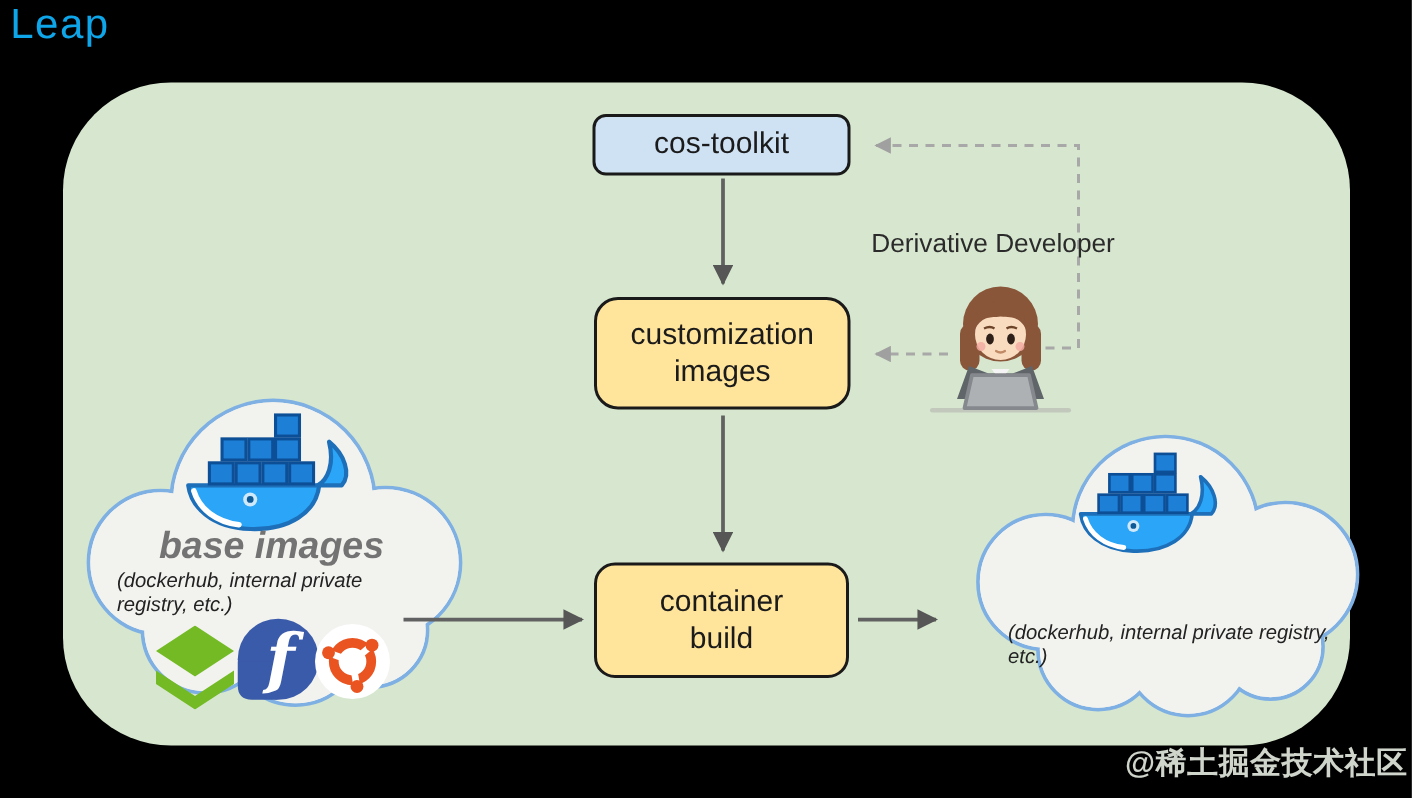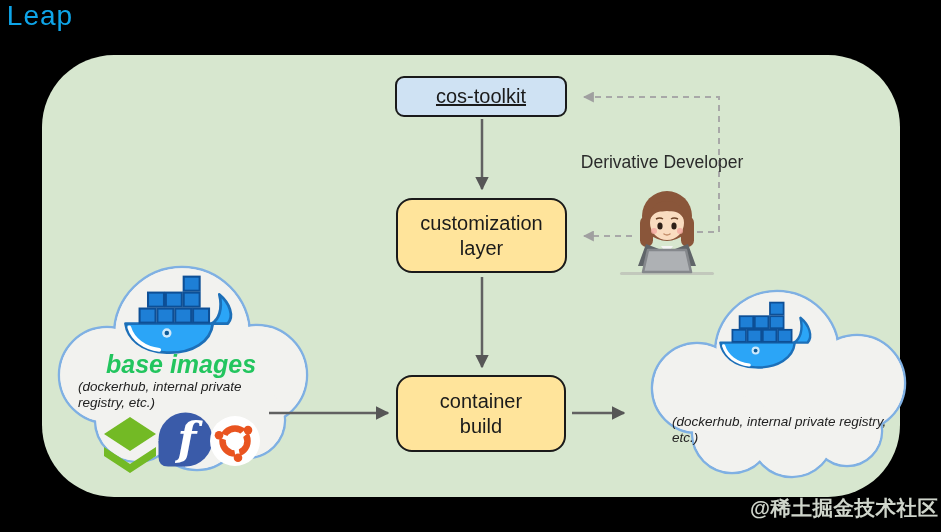--- a/index.html
+++ b/index.html
@@ -7,30 +7,30 @@
          font-family:"Liberation Sans",sans-serif;}
   .panel{position:absolute;left:42px;top:55px;width:858px;height:442px;
          background:#d7e7cf;border-radius:72px;}
   .layer{position:absolute;left:0;top:0;width:941px;height:532px;pointer-events:none;}
   .node{position:absolute;display:flex;align-items:center;justify-content:center;
         border:2px solid #1a1a1a;color:#1b1b1b;font-size:20px;line-height:1.25;
         text-align:center;box-sizing:border-box;}
   .node-blue{background:#cfe2f3;border-radius:9px;}
   .node-yellow{background:#ffe49b;border-radius:16px;}
   .node .lbl{display:inline-block;max-width:128px;}
-  #cos{left:395px;top:76px;width:172px;height:41px;text-decoration:underline;}
+  #cos{left:395px;top:76px;width:172px;height:41px;}
   #custom{left:396px;top:198px;width:171px;height:75px;}
-  #build{left:396px;top:375px;width:170px;height:77px;}
+  #build{left:396px;top:375px;width:170px;height:77px;border-radius:14px;}
   .dev-label{position:absolute;left:563px;top:152px;width:198px;text-align:center;
              font-size:17.5px;color:#2b2b2b;}
   .cloud-svg{position:absolute;}
   #cloud-left{left:52px;top:260px;}
   #cloud-right{left:642px;top:283px;}
   .cloud-title{position:absolute;text-align:center;font-style:italic;font-weight:600;
-               font-size:25px;color:#22c55e;}
+               font-size:25px;color:#737373;}
   .cloud-sub{position:absolute;font-style:italic;font-size:13.5px;
              line-height:1.18;color:#222;}
   #base-title{left:75px;top:350px;width:212px;}
   #base-sub{left:78px;top:379px;width:206px;}
   #reg-title{left:655px;top:385px;width:255px;}
   #reg-sub{left:672px;top:414px;width:225px;}
   .dev-svg{position:absolute;left:616px;top:186px;}
   .logo{position:absolute;}
   #leap-icon{left:100px;top:417px;}
   #leap-text{left:96px;top:458px;width:80px;text-align:center;font-size:28px;
@@ -127,21 +127,21 @@
     <g stroke="#a8a8a8" stroke-width="2" fill="none" stroke-dasharray="6 5">
       <polyline points="697,232 719,232 719,97 584,97" marker-end="url(#mDash)"></polyline>
       <line x1="632" y1="236" x2="584" y2="236" marker-end="url(#mDash)"></line>
     </g>
   </svg>
 
   <div id="cos" class="node node-blue">
     <span class="lbl" style="max-width:160px;">cos-toolkit</span>
   </div>
   <div id="custom" class="node node-yellow">
-    <span class="lbl">customization layer</span>
+    <span class="lbl">customization images</span>
   </div>
   <div id="build" class="node node-yellow">
     <span class="lbl">container build</span>
   </div>
 
   <div class="dev-label">Derivative Developer</div>
   <svg class="dev-svg" width="102" height="94" viewBox="0 0 102 94">
     <rect x="4" y="86" width="94" height="3" rx="1.5" fill="#c2c8bc"></rect>
     <circle cx="51" cy="30" r="25" fill="#8a563a"></circle>
     <rect x="24" y="30" width="13" height="31" rx="6.5" fill="#8a563a"></rect>

